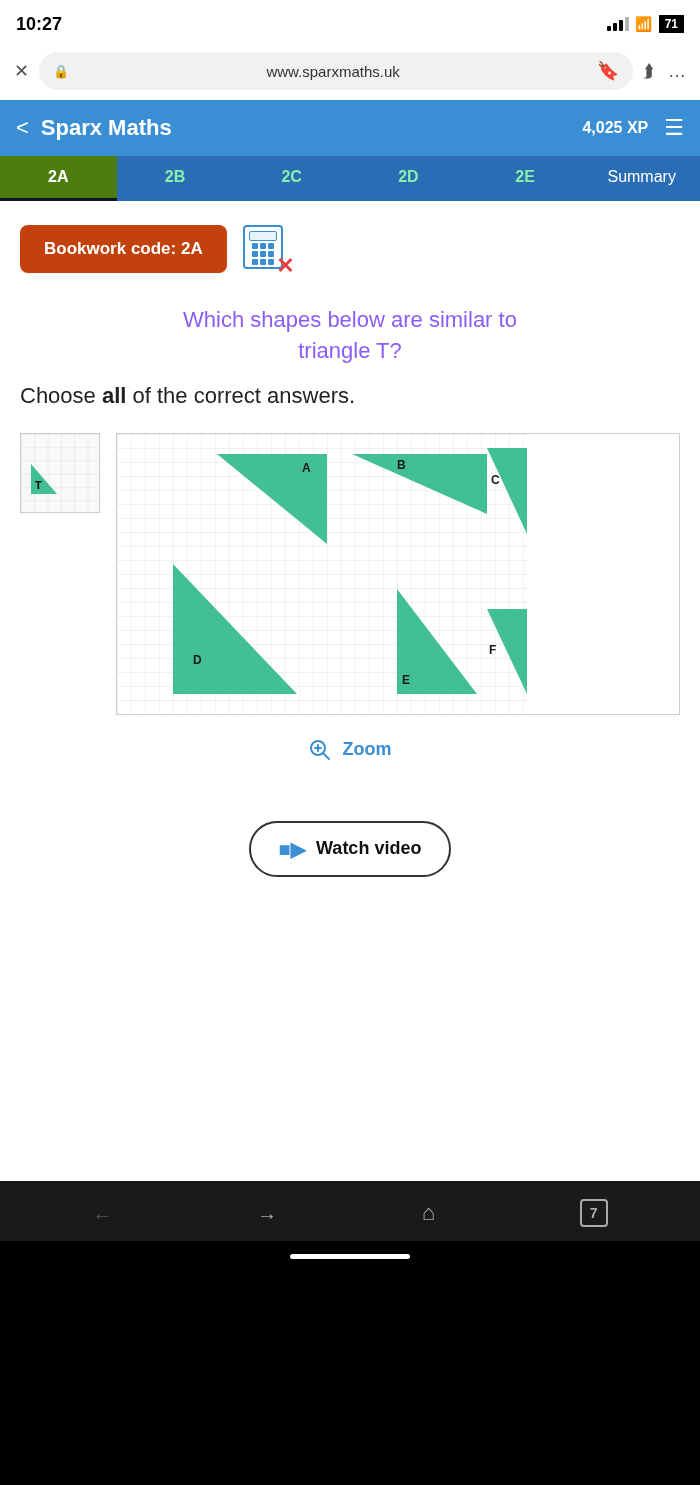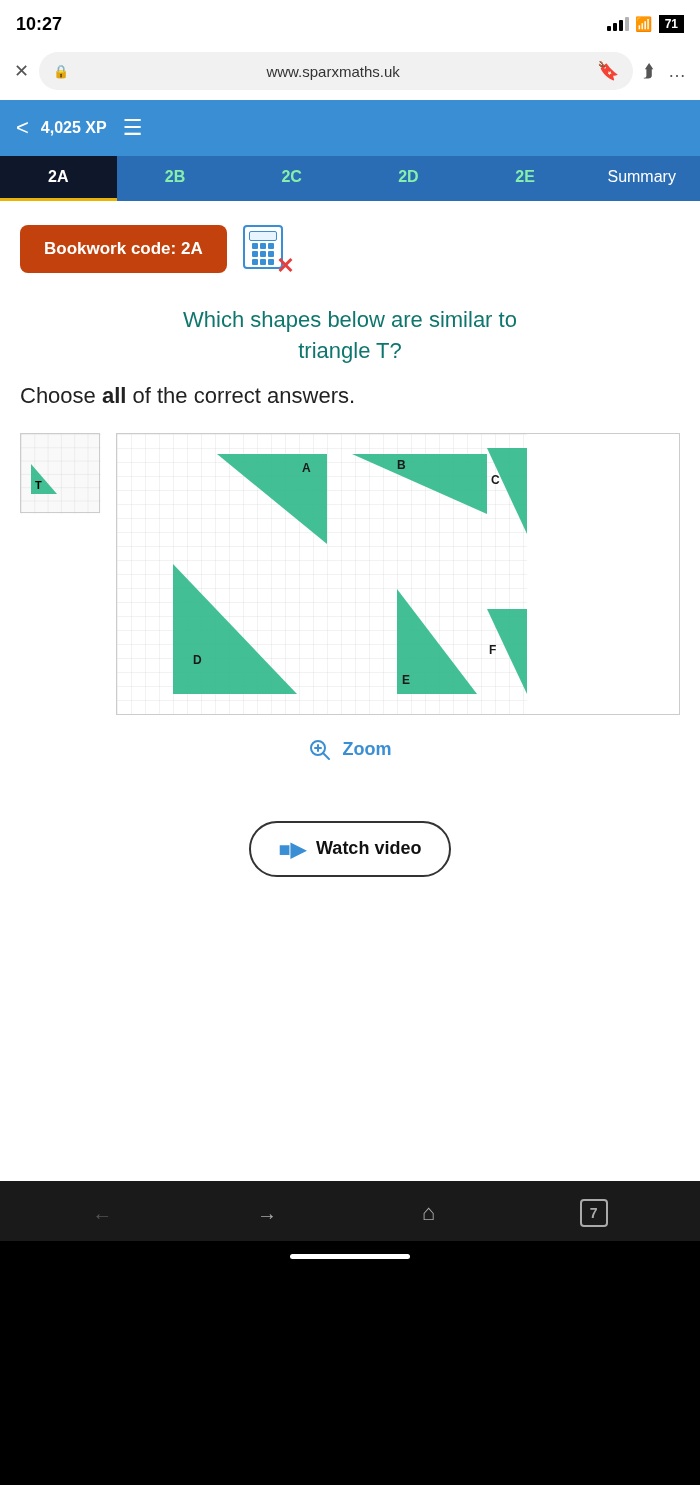--- a/index.html
+++ b/index.html
@@ -72,23 +72,23 @@
       flex: 1;
       text-align: center;
       padding: 12px 4px;
       font-size: 16px;
       font-weight: 600;
       color: #86efac;
       cursor: pointer;
       border-bottom: 3px solid transparent;
     }
     .tab.active {
-      background: #0f172a;
+      background: #4d7c0f;
       color: #fff;
-      border-bottom: 3px solid #eab308;
+      border-bottom: 3px solid #0f172a;
     }
     .tab.summary {
       color: #fff;
       font-weight: 400;
     }
 
     
     .main-content {
       background: #fff;
       min-height: 980px;
@@ -152,21 +152,21 @@
       right: -4px;
       color: #e53e3e;
       font-size: 22px;
       font-weight: 900;
       line-height: 1;
     }
 
     
     .question-text {
       font-size: 22px;
-      color: #0f766e;
+      color: #8b5cf6;
       text-align: center;
       line-height: 1.4;
       margin-bottom: 16px;
     }
     .choose-text {
       font-size: 22px;
       color: #222;
       text-align: left;
       margin-bottom: 24px;
     }
@@ -310,20 +310,21 @@
     <span style="font-size:18px;color:#555">🔖</span>
   </div>
   <div class="browser-actions">
     <span class="browser-action">⮭</span>
     <span class="browser-action">…</span>
   </div>
 </div>
 
 <div class="app-header">
   <span class="back-btn">&lt;</span>
+  <span class="app-title">Sparx Maths</span>
   <span class="xp-badge">4,025 XP</span>
   <span class="menu-btn">☰</span>
 </div>
 
 <div class="tabs-bar">
   <div class="tab active">2A</div>
   <div class="tab">2B</div>
   <div class="tab">2C</div>
   <div class="tab">2D</div>
   <div class="tab">2E</div>

